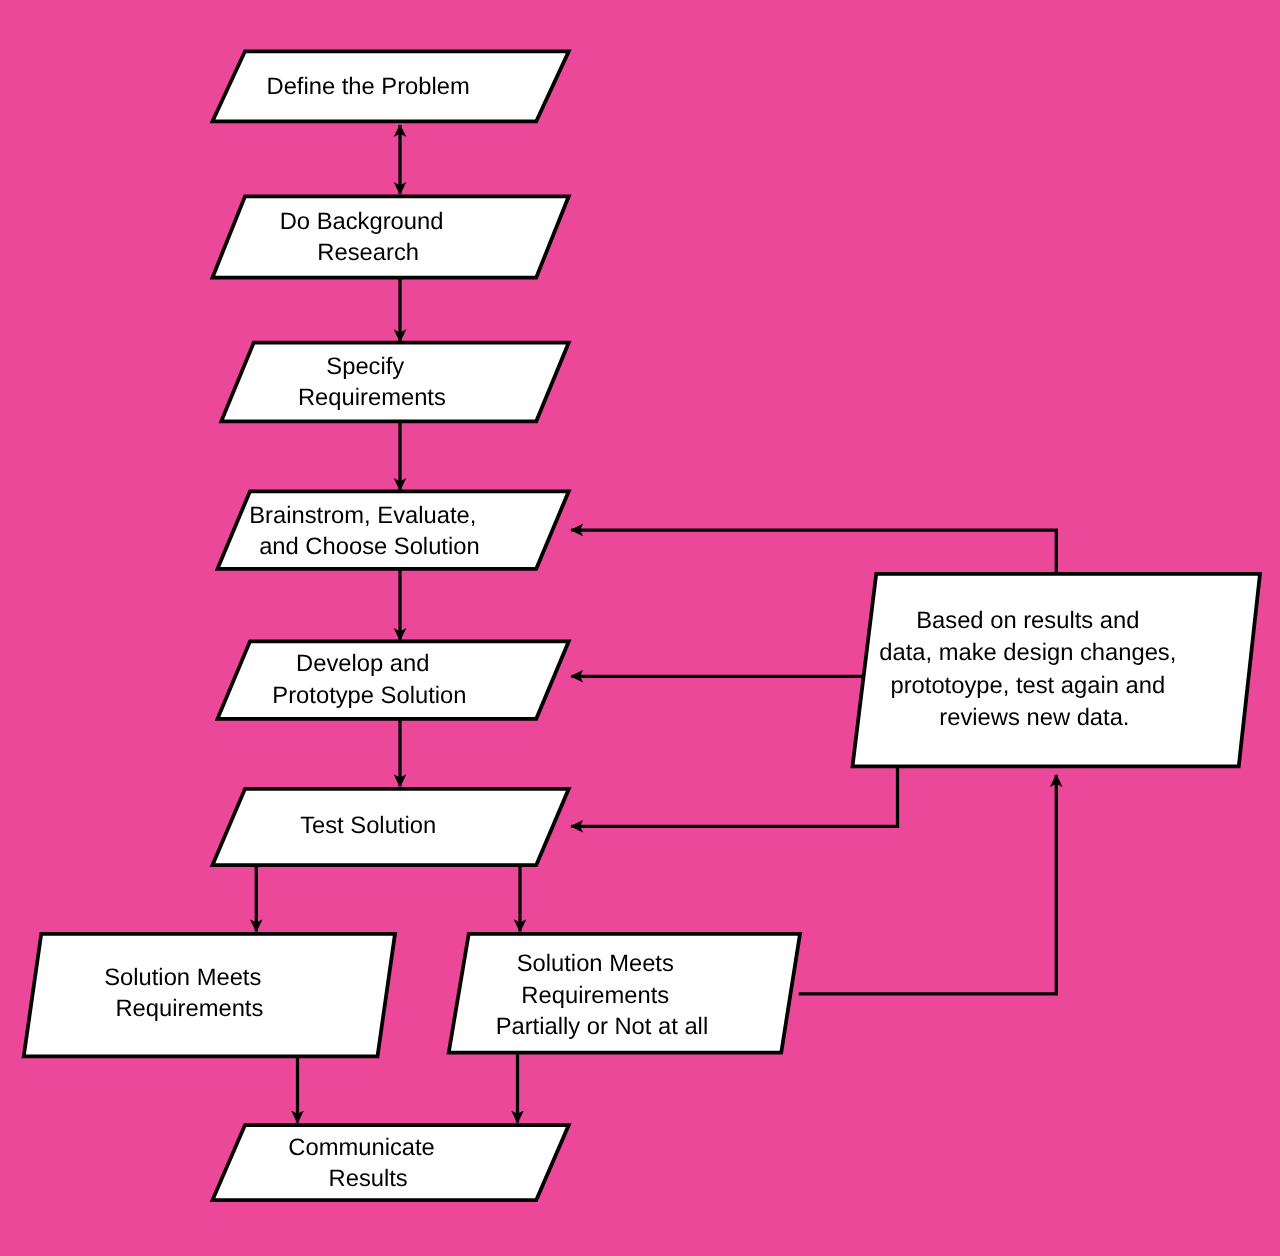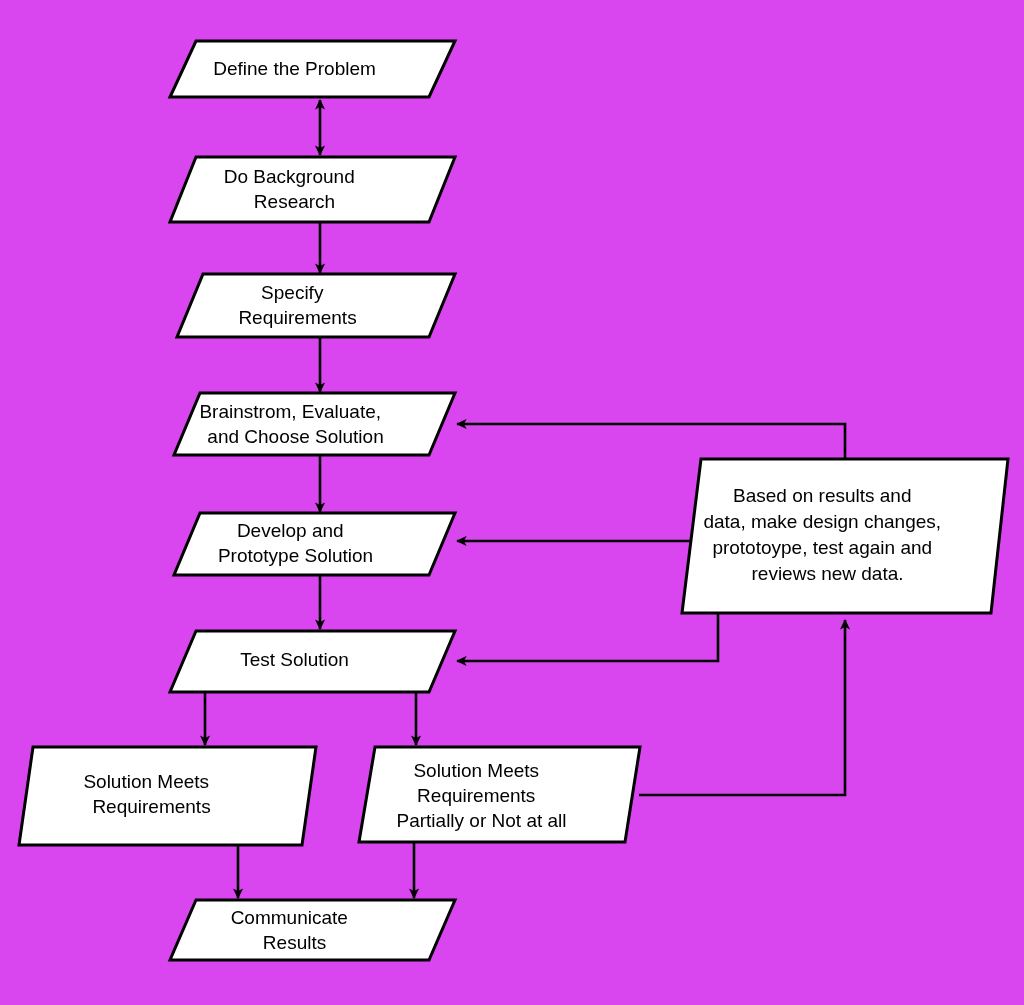--- a/index.html
+++ b/index.html
@@ -10,21 +10,21 @@
   body {
     font-family: "Liberation Sans", sans-serif;
     width: 1024px;
     height: 1005px;
     overflow: hidden;
   }
   #flowchart-root {
     position: relative;
     width: 1024px;
     height: 1005px;
-    background: #d946ef;
+    background: #ec4899;
   }
   svg#flow-svg {
     display: block;
     width: 1024px;
     height: 1005px;
   }
   .node-shape {
     fill: #ffffff;
     stroke: #000000;
     stroke-width: 3;

